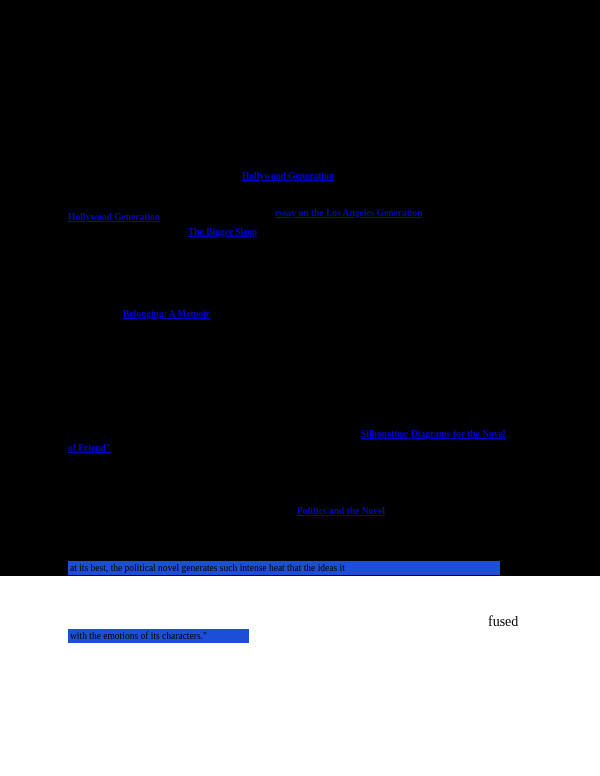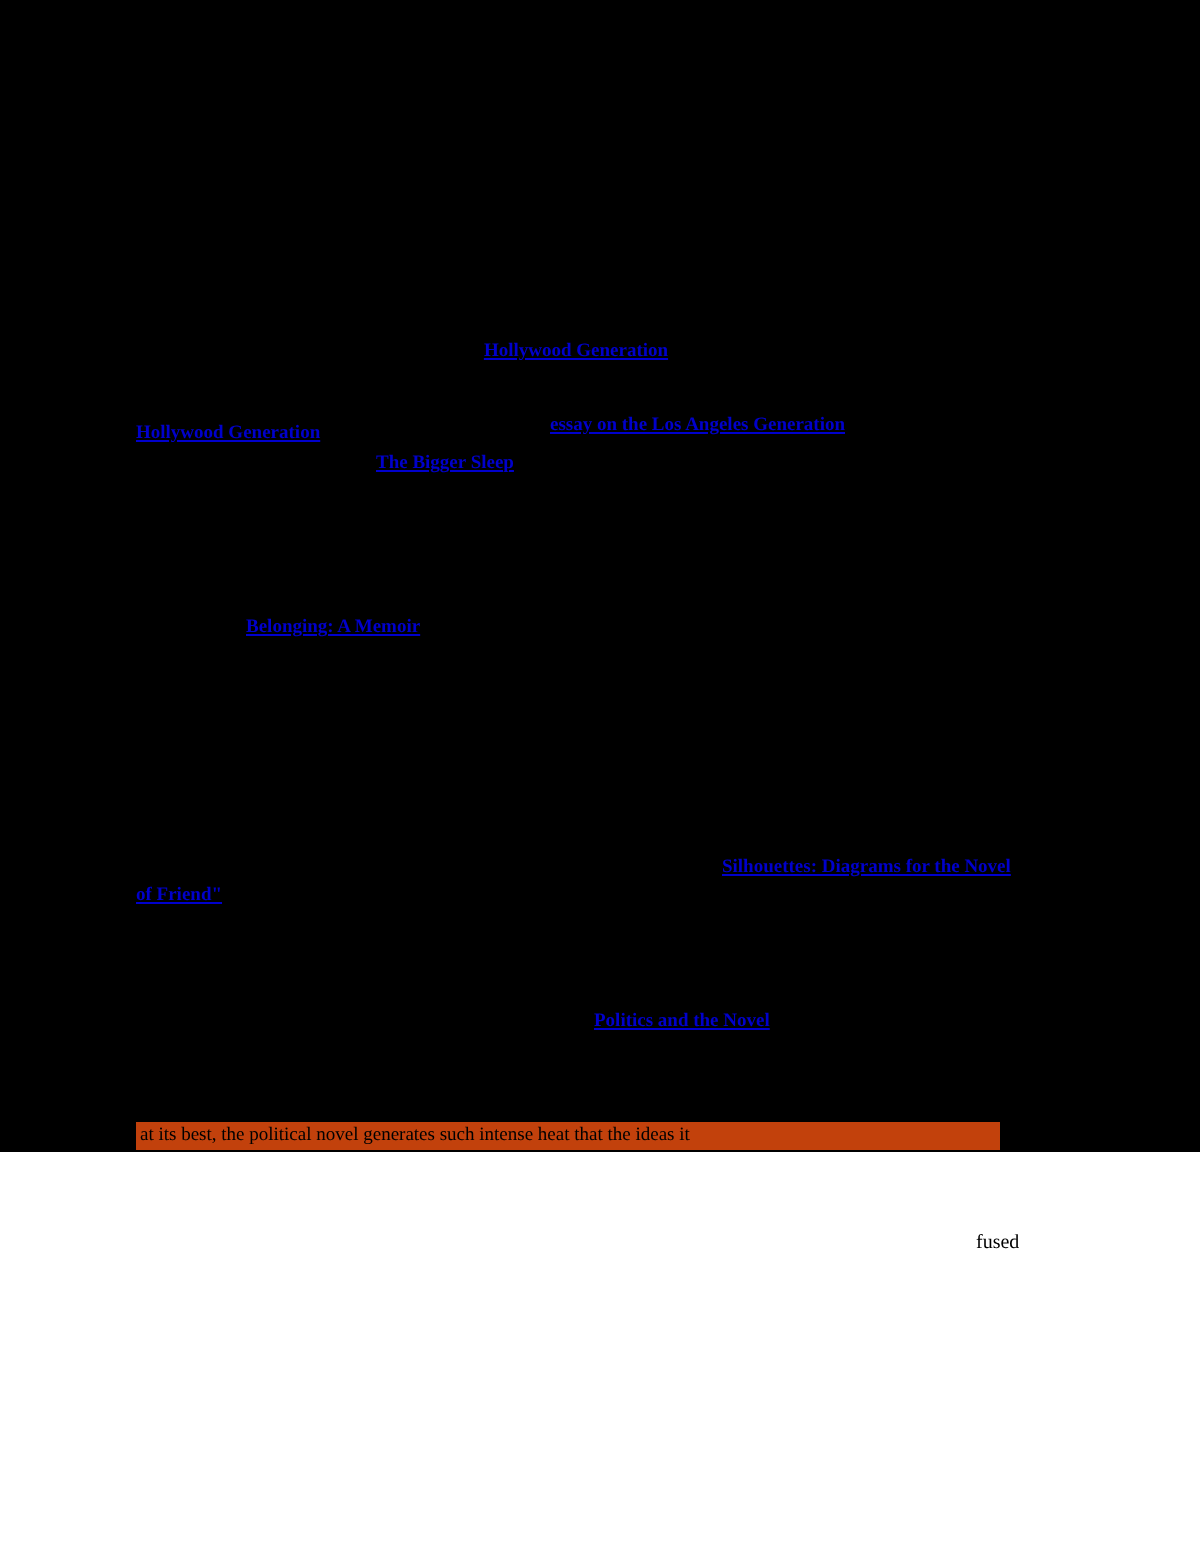--- a/index.html
+++ b/index.html
@@ -28,28 +28,28 @@
     font-weight: bold;
     font-size: 9.5px;
     line-height: 12px;
     text-decoration: underline;
     white-space: nowrap;
   }
   .hl {
     position: absolute;
     background: #ffffff;
     color: #000000;
-    font-size: 10px;
+    font-size: 14px;
     line-height: 12px;
     white-space: nowrap;
     padding: 0 1px;
   }
   .hl-block {
     position: absolute;
-    background: #c2410c;
+    background: #1d4ed8;
     color: #000000;
     font-size: 9.5px;
     line-height: 13px;
     padding: 1px 2px;
     box-sizing: border-box;
   }
   .center {
     text-align: center;
   }
 </style>
@@ -72,14 +72,15 @@
 
   <div class="link" style="left:68px; top:442px;">of Friend"</div>
 
   <div class="link" style="left:297px; top:505px;text-align:center;">Politics and the Novel</div>
 
   <div class="hl-block" style="left:68px; top:561px; width:432px; height:14px;">at its best, the political novel generates such intense heat that the ideas it</div>
 
 
   <div class="hl" style="left:487px; top:616px;">fused</div>
 
+  <div class="hl-block" style="left:68px; top:629px; width:181px; height:14px;">with the emotions of its characters."</div>
 
 </div>
 
 </body></html>

